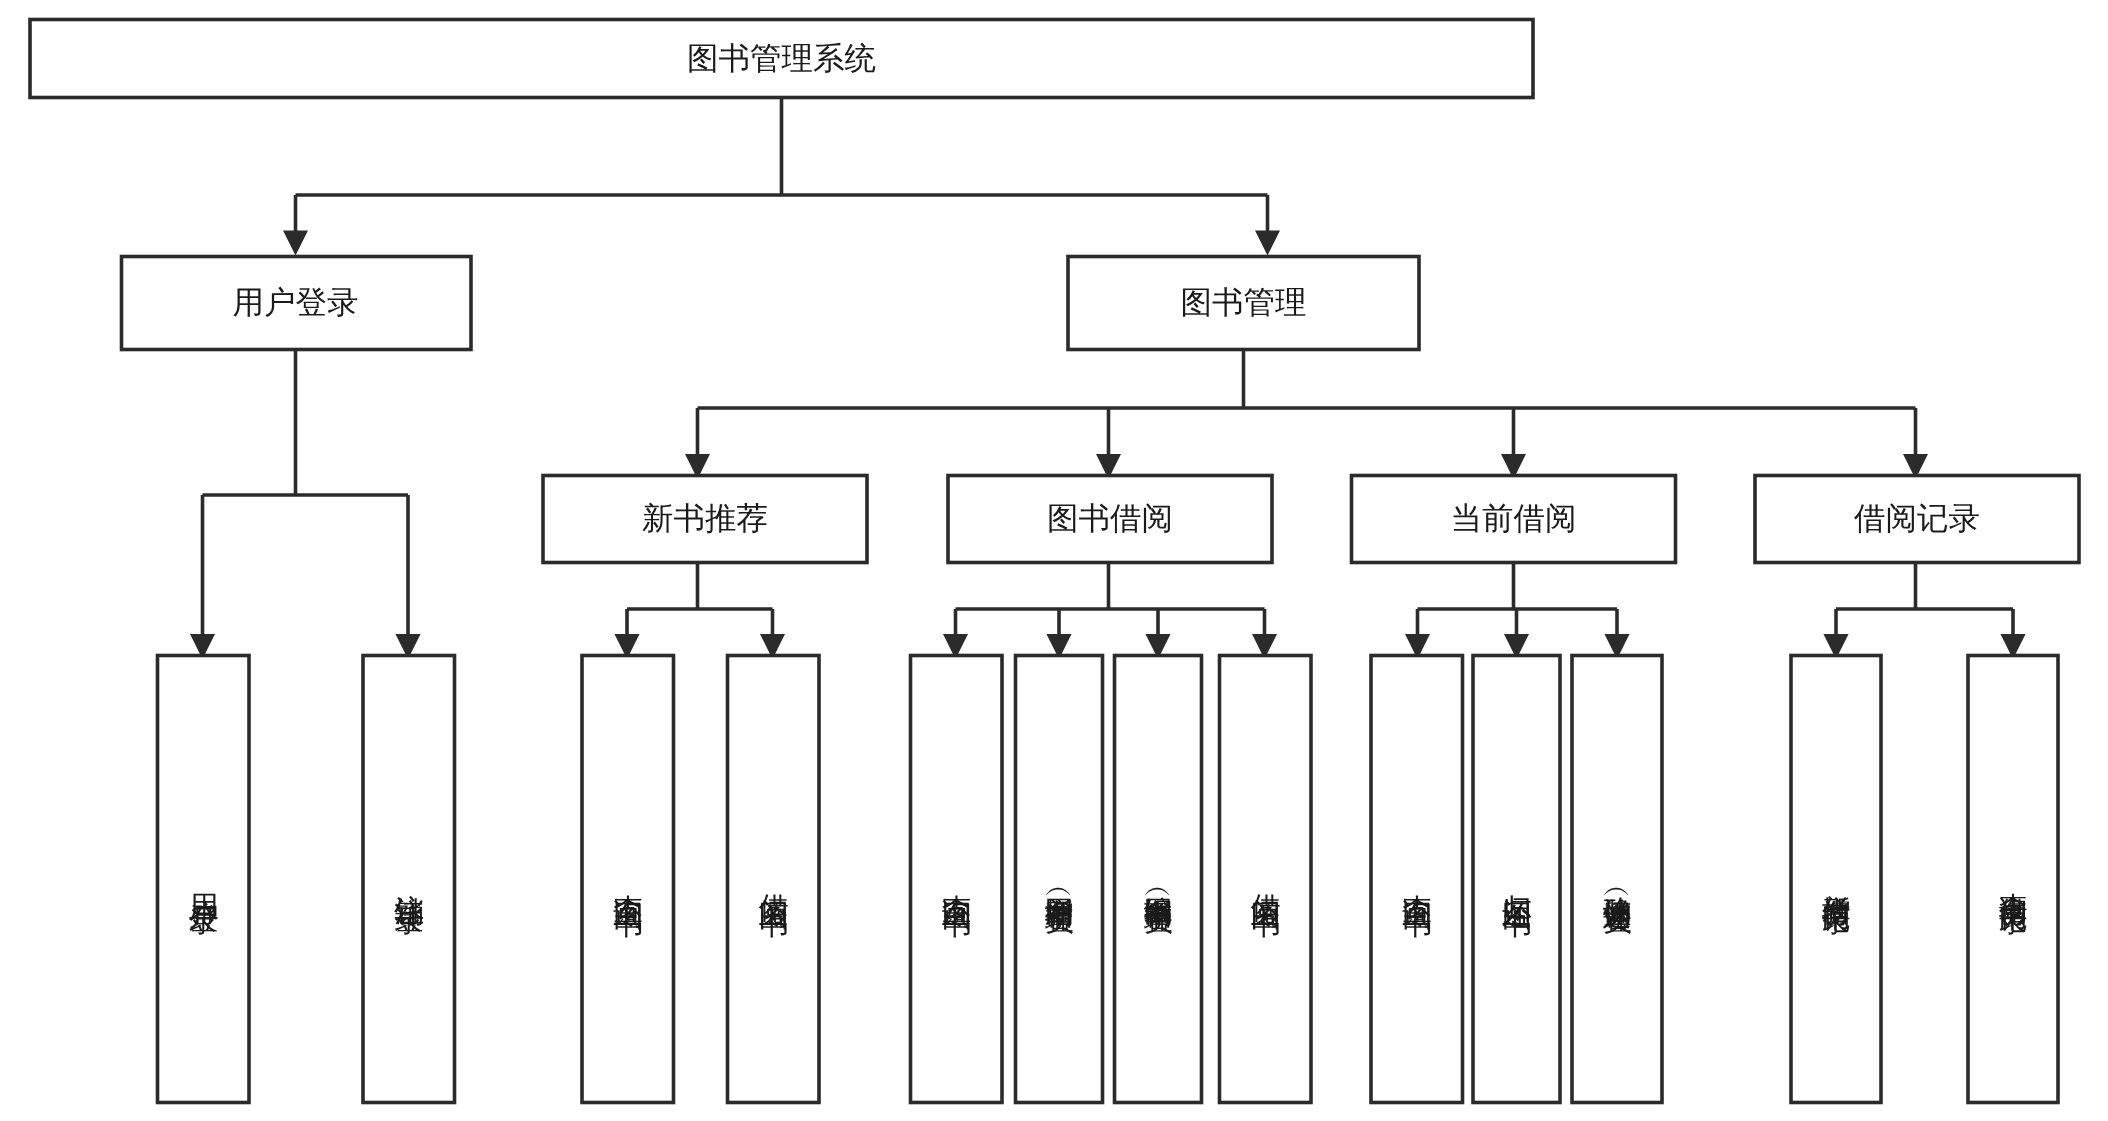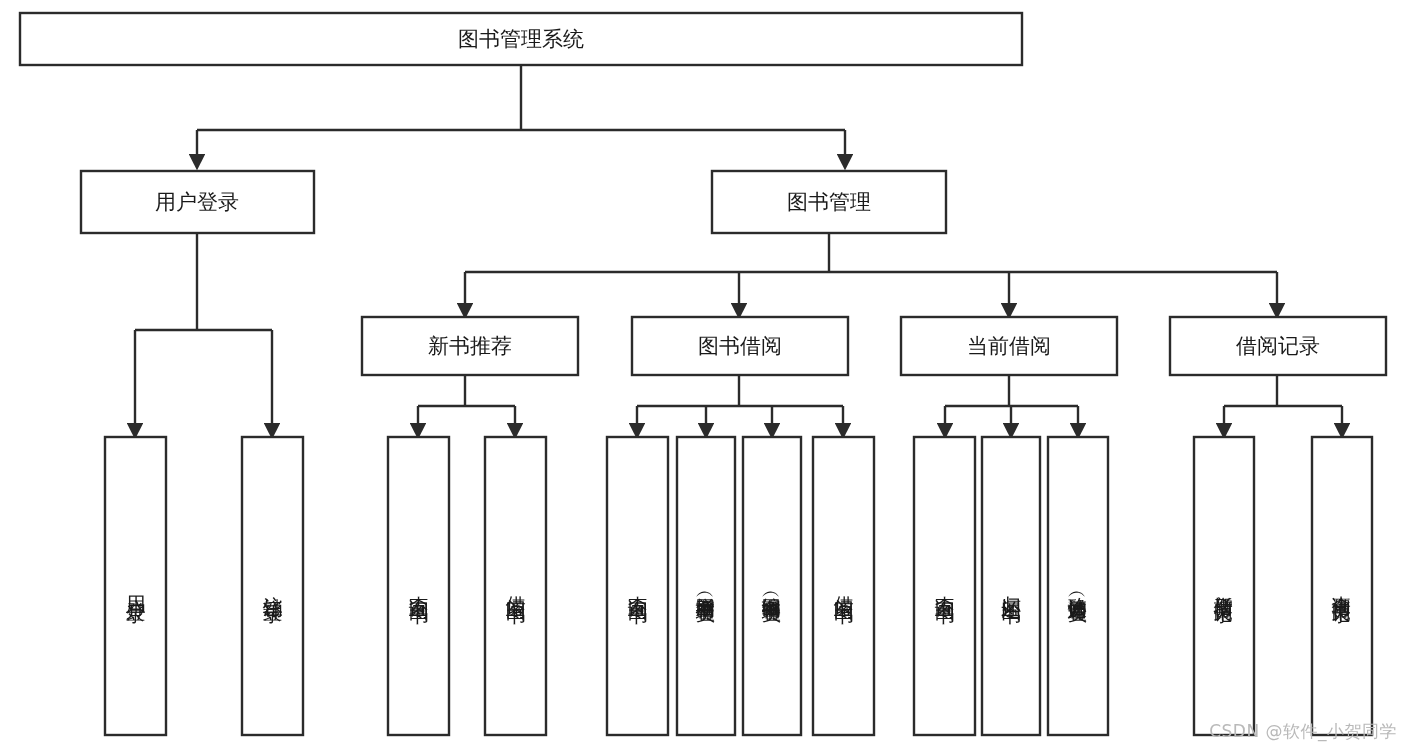--- a/index.html
+++ b/index.html
@@ -187,15 +187,14 @@
   <div class="vlabel" style="left:743px; top:437px; width:58px; height:298px; font-size:19px; letter-spacing:1px;">编辑图书（管理员）</div>
   <div class="vlabel" style="left:813px; top:437px; width:61px; height:298px;">借阅图书</div>
 
   <div class="vlabel" style="left:914px; top:437px; width:61px; height:298px;">查询图书</div>
   <div class="vlabel" style="left:982px; top:437px; width:58px; height:298px;">归还图书</div>
   <div class="vlabel" style="left:1048px; top:437px; width:60px; height:298px; font-size:19px; letter-spacing:1px;">确认归还（管理员）</div>
 
   <div class="vlabel" style="left:1194px; top:437px; width:60px; height:298px; font-size:19px; letter-spacing:2px;">新增借阅记录</div>
   <div class="vlabel" style="left:1312px; top:437px; width:60px; height:298px; font-size:19px; letter-spacing:2px;">查询借阅记录</div>
 
-  <div class="watermark">CSDN @软件_小贺同学</div>
 
 </div>
 
 </body></html>

